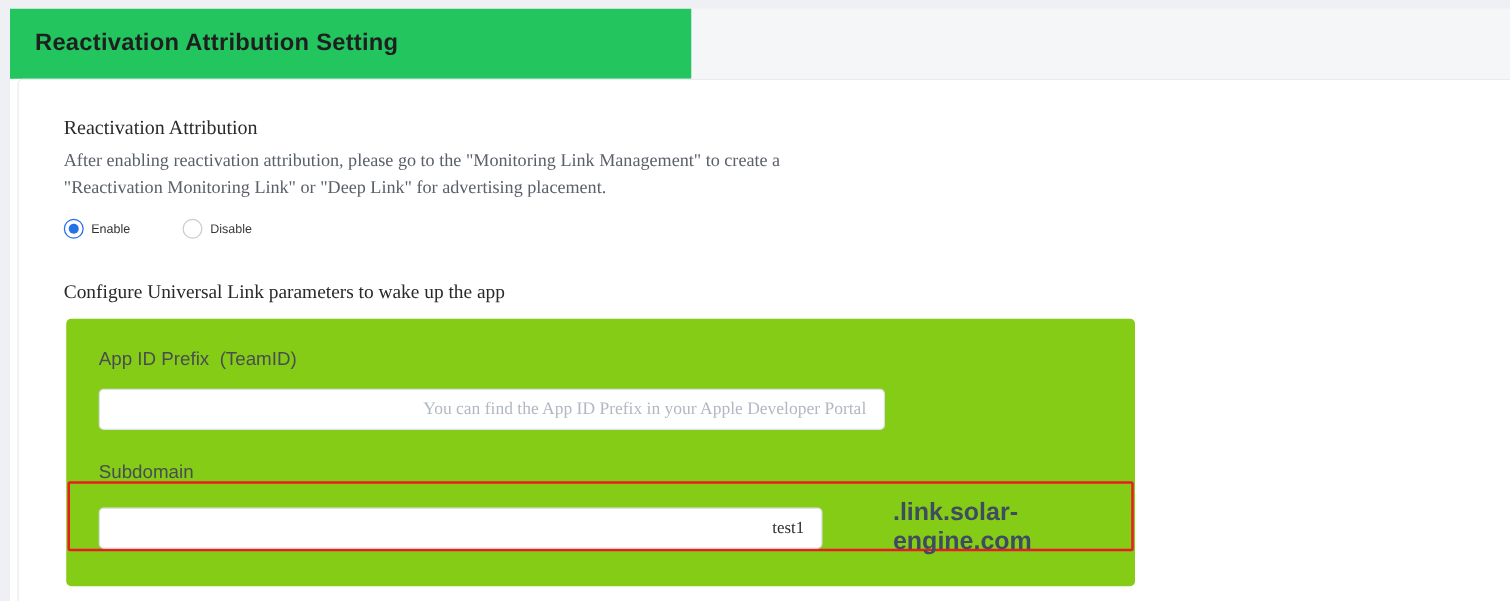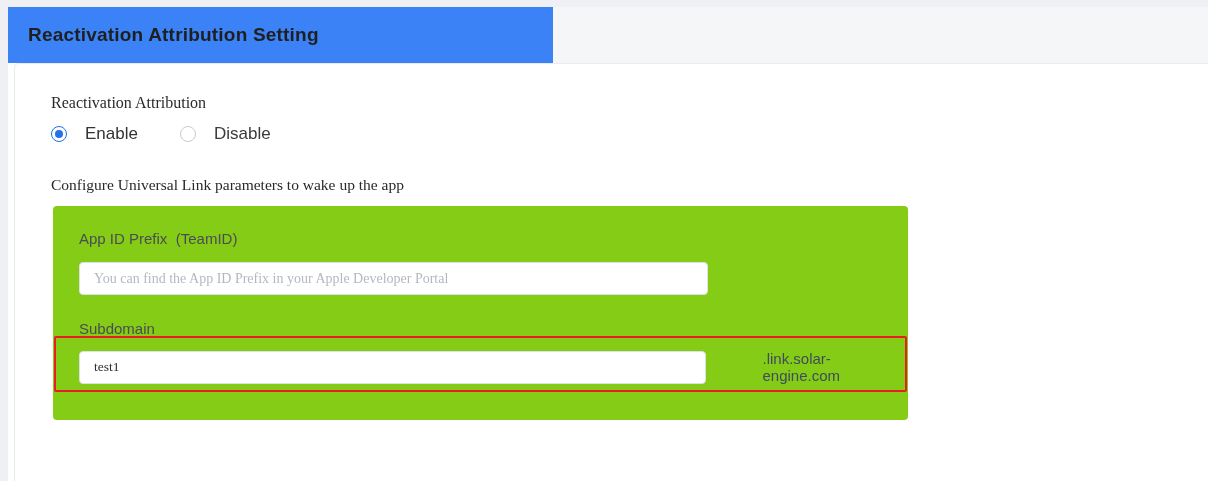--- a/index.html
+++ b/index.html
@@ -4,79 +4,80 @@
 <style>
   * { margin:0; padding:0; box-sizing:border-box; }
   html,body { width:1208px; height:481px; background:#ffffff; overflow:hidden;
               font-family:"Liberation Sans", sans-serif; }
   .stage { position:relative; width:1208px; height:481px; }
 
   
   .top-strip   { position:absolute; left:0; top:0; width:1208px; height:7px; background:#eef0f3; }
   .left-gutter { position:absolute; left:0; top:0; width:8px; height:481px; background:#eef0f3; }
   .header-band { position:absolute; left:8px; top:7px; right:0; height:56px; background:#f5f6f8; }
-  .title-box   { position:absolute; left:8px; top:7px; width:545px; height:56px; background:#3b82f6;
+  .title-box   { position:absolute; left:8px; top:7px; width:545px; height:56px; background:#22c55e;
                  display:flex; align-items:center; padding-left:20px; }
   .page-title  { font-size:19px; font-weight:700; color:#1f1f1f; letter-spacing:.2px; }
 
   
   .card { position:absolute; left:14px; top:63px; right:-4px; bottom:-6px;
           background:#ffffff; border:1px solid #e9ebef; border-radius:4px;
           padding:30px 0 0 36px; }
 
   .sec-heading { font-family:"Liberation Serif", serif; font-size:16px; color:#2b2b2b; }
   .sec-desc    { font-family:"Liberation Serif", serif; font-size:14.5px; line-height:21px;
                  color:#5a6069; margin-top:7px; width:640px; }
 
   .radio-row { display:flex; align-items:center; margin-top:12px; height:20px; }
   .radio-item { display:flex; align-items:center; cursor:pointer; }
   .radio-item + .radio-item { margin-left:42px; }
   .radio-circle { width:16px; height:16px; border-radius:50%; background:#fff; position:relative; }
   .radio-circle.on  { border:1.5px solid #2670e8; }
   .radio-circle.on::after { content:""; position:absolute; left:50%; top:50%;
         width:8px; height:8px; border-radius:50%; background:#2670e8; transform:translate(-50%,-50%); }
   .radio-circle.off { border:1.5px solid #c9ccd1; }
-  .radio-label { font-size:17px; color:#333333; margin-left:18px; }
+  .radio-label { font-size:10px; color:#333333; margin-left:6px; }
   .radio-item.disabled .radio-label { color:#3a3a3a; }
 
   .ul-heading { font-family:"Liberation Serif", serif; font-size:15.5px; color:#28292b; margin-top:32px; }
 
   .panel { position:relative; margin-top:12px; margin-left:2px; width:855px; height:214px;
            background:#84cc16; border-radius:4px; padding:24px 0 0 26px; }
 
   .field-label { font-size:15px; color:#4a4d52; white-space:pre; }
   .text-input { display:block; width:629px; height:33px; background:#ffffff;
                 border:1px solid #dde0e6; border-radius:4px; outline:none;
-                padding:0 14px; }
+                padding:0 14px;text-align:right; }
   .input-appid { margin-top:15px; font-family:"Liberation Serif", serif; font-size:14px; color:#2f2f2f; }
   .input-appid::placeholder { color:#b2b8c2; opacity:1; font-family:"Liberation Serif", serif; }
   .label-subdomain { margin-top:25px; }
   .subdomain-row { display:flex; align-items:center; margin-top:13px; position:relative; z-index:2;gap:48px; }
   .input-subdomain { font-family:"Liberation Serif", serif; font-size:13.5px; color:#2f2f2f; }
-  .domain-suffix { font-size:15px; color:#3f4b5e; margin-left:8px; }
+  .domain-suffix { font-size:20px; color:#3f4b5e; margin-left:8px;font-weight:bold; }
 
   .highlight-box { position:absolute; left:1px; right:1px; top:130px; height:56px;
                    border:2px solid #ea1b22; border-radius:2px; pointer-events:none; z-index:1; }
 </style>
 </head>
 <body>
 
 <div class="stage">
   <div class="header-band"></div>
   <div class="top-strip"></div>
   <div class="left-gutter"></div>
 
   <div class="title-box">
     <div class="page-title">Reactivation Attribution Setting</div>
   </div>
 
   <div class="card">
 
     <div class="sec-heading">Reactivation Attribution</div>
 
+    <div class="sec-desc">After enabling reactivation attribution, please go to the "Monitoring Link Management" to create a "Reactivation Monitoring Link" or "Deep Link" for advertising placement.</div>
 
     <div class="radio-row">
       <div class="radio-item">
         <span class="radio-circle on"></span>
         <span class="radio-label">Enable</span>
       </div>
       <div class="radio-item disabled">
         <span class="radio-circle off"></span>
         <span class="radio-label">Disable</span>
       </div>

